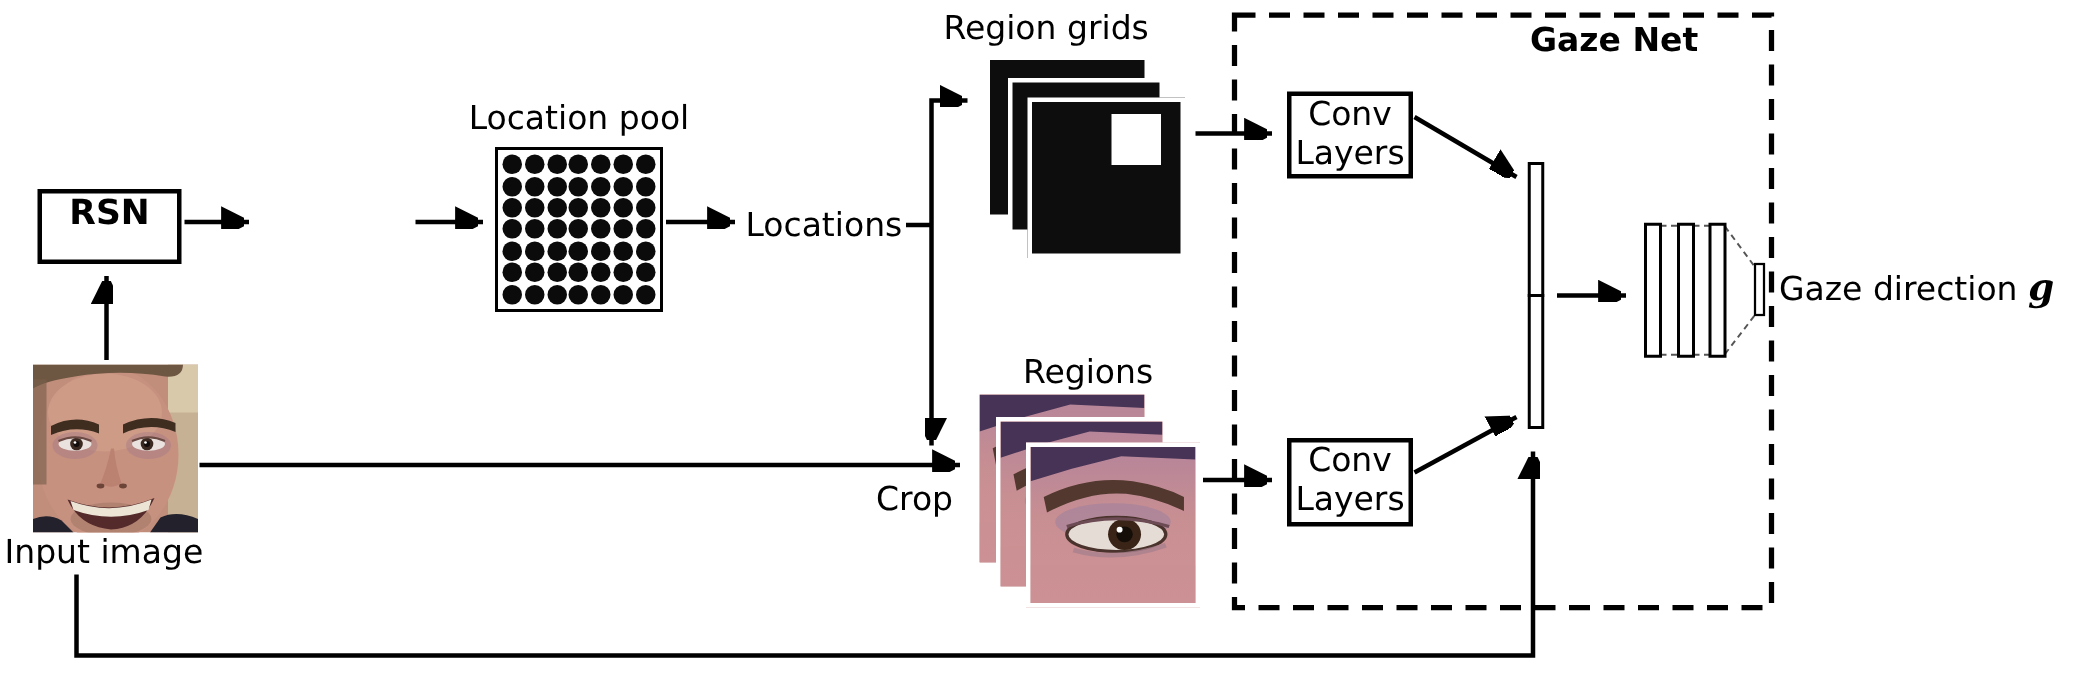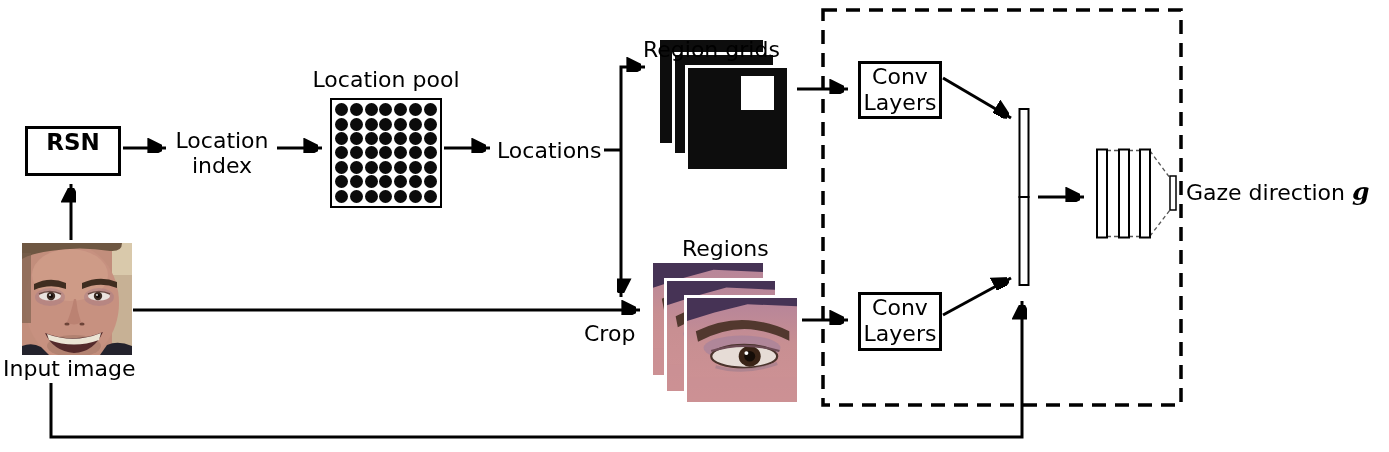--- a/index.html
+++ b/index.html
@@ -96,24 +96,20 @@
       <rect x="1170" y="176" width="6" height="34" fill="#fff" stroke="#000" stroke-width="1.5"></rect>
     </g>
   </svg>
 
   <div class="lbl" style="left:3px;top:356px;">Input image</div>
 
   <div class="box rsn-box" style="left:25px;top:126px;width:96px;height:50px;">
     <span>RSN</span>
   </div>
 
-  <div class="lbl center" style="left:168px;top:128px;width:108px;">
-    <span style="display:block;">Location</span>
-    <span style="display:block;">index</span>
-  </div>
 
   <div class="lbl center" style="left:306px;top:67px;width:160px;">Location pool</div>
 
   <div class="pool-box" style="left:330px;top:98px;width:112px;height:110px;">
       <span class="dot"></span>
       <span class="dot"></span>
       <span class="dot"></span>
       <span class="dot"></span>
       <span class="dot"></span>
       <span class="dot"></span>
@@ -157,41 +153,42 @@
       <span class="dot"></span>
       <span class="dot"></span>
       <span class="dot"></span>
       <span class="dot"></span>
       <span class="dot"></span>
       <span class="dot"></span>
     </div>
 
   <div class="lbl" style="left:497px;top:138px;">Locations</div>
 
-  <div class="lbl" style="left:643px;top:7px;margin-top:30px;">Region grids</div>
+  <div class="lbl" style="left:629px;top:7px;">Region grids</div>
 
   <div class="gridsq" style="left:660px;top:40px;width:103px;height:103px;z-index:2;"></div>
   <div class="gridsq framed" style="left:672px;top:52px;width:104px;height:104px;z-index:3;"></div>
   <div class="gridsq framed" style="left:685px;top:65px;width:105px;height:107px;z-index:4;">
     <div class="grid-hole" style="left:53px;top:8px;width:33px;height:34px;"></div>
   </div>
 
   <div class="lbl" style="left:682px;top:236px;">Regions</div>
   <div class="lbl" style="left:584px;top:321px;">Crop</div>
 
   <svg class="eyecrop" style="left:653px;top:263px;z-index:2;" width="110" height="112" viewBox="0 0 100 100" preserveAspectRatio="none">
       <use href="#eyecrop-art"></use>
     </svg>
   <svg class="eyecrop framed" style="left:664px;top:278px;z-index:3;" width="108" height="110" viewBox="0 0 100 100" preserveAspectRatio="none">
       <use href="#eyecrop-art"></use>
     </svg>
   <svg class="eyecrop framed" style="left:684px;top:295px;z-index:4;" width="110" height="104" viewBox="0 0 100 100" preserveAspectRatio="none">
       <use href="#eyecrop-art"></use>
     </svg>
 
+  <div class="lbl bold" style="left:1020px;top:15px;">Gaze Net</div>
 
   <div class="box conv-box" style="left:858px;top:61px;width:84px;height:58px;">
     <span>Conv</span>
     <span>Layers</span>
   </div>
   <div class="box conv-box" style="left:858px;top:292px;width:84px;height:59px;">
     <span>Conv</span>
     <span>Layers</span>
   </div>
 

